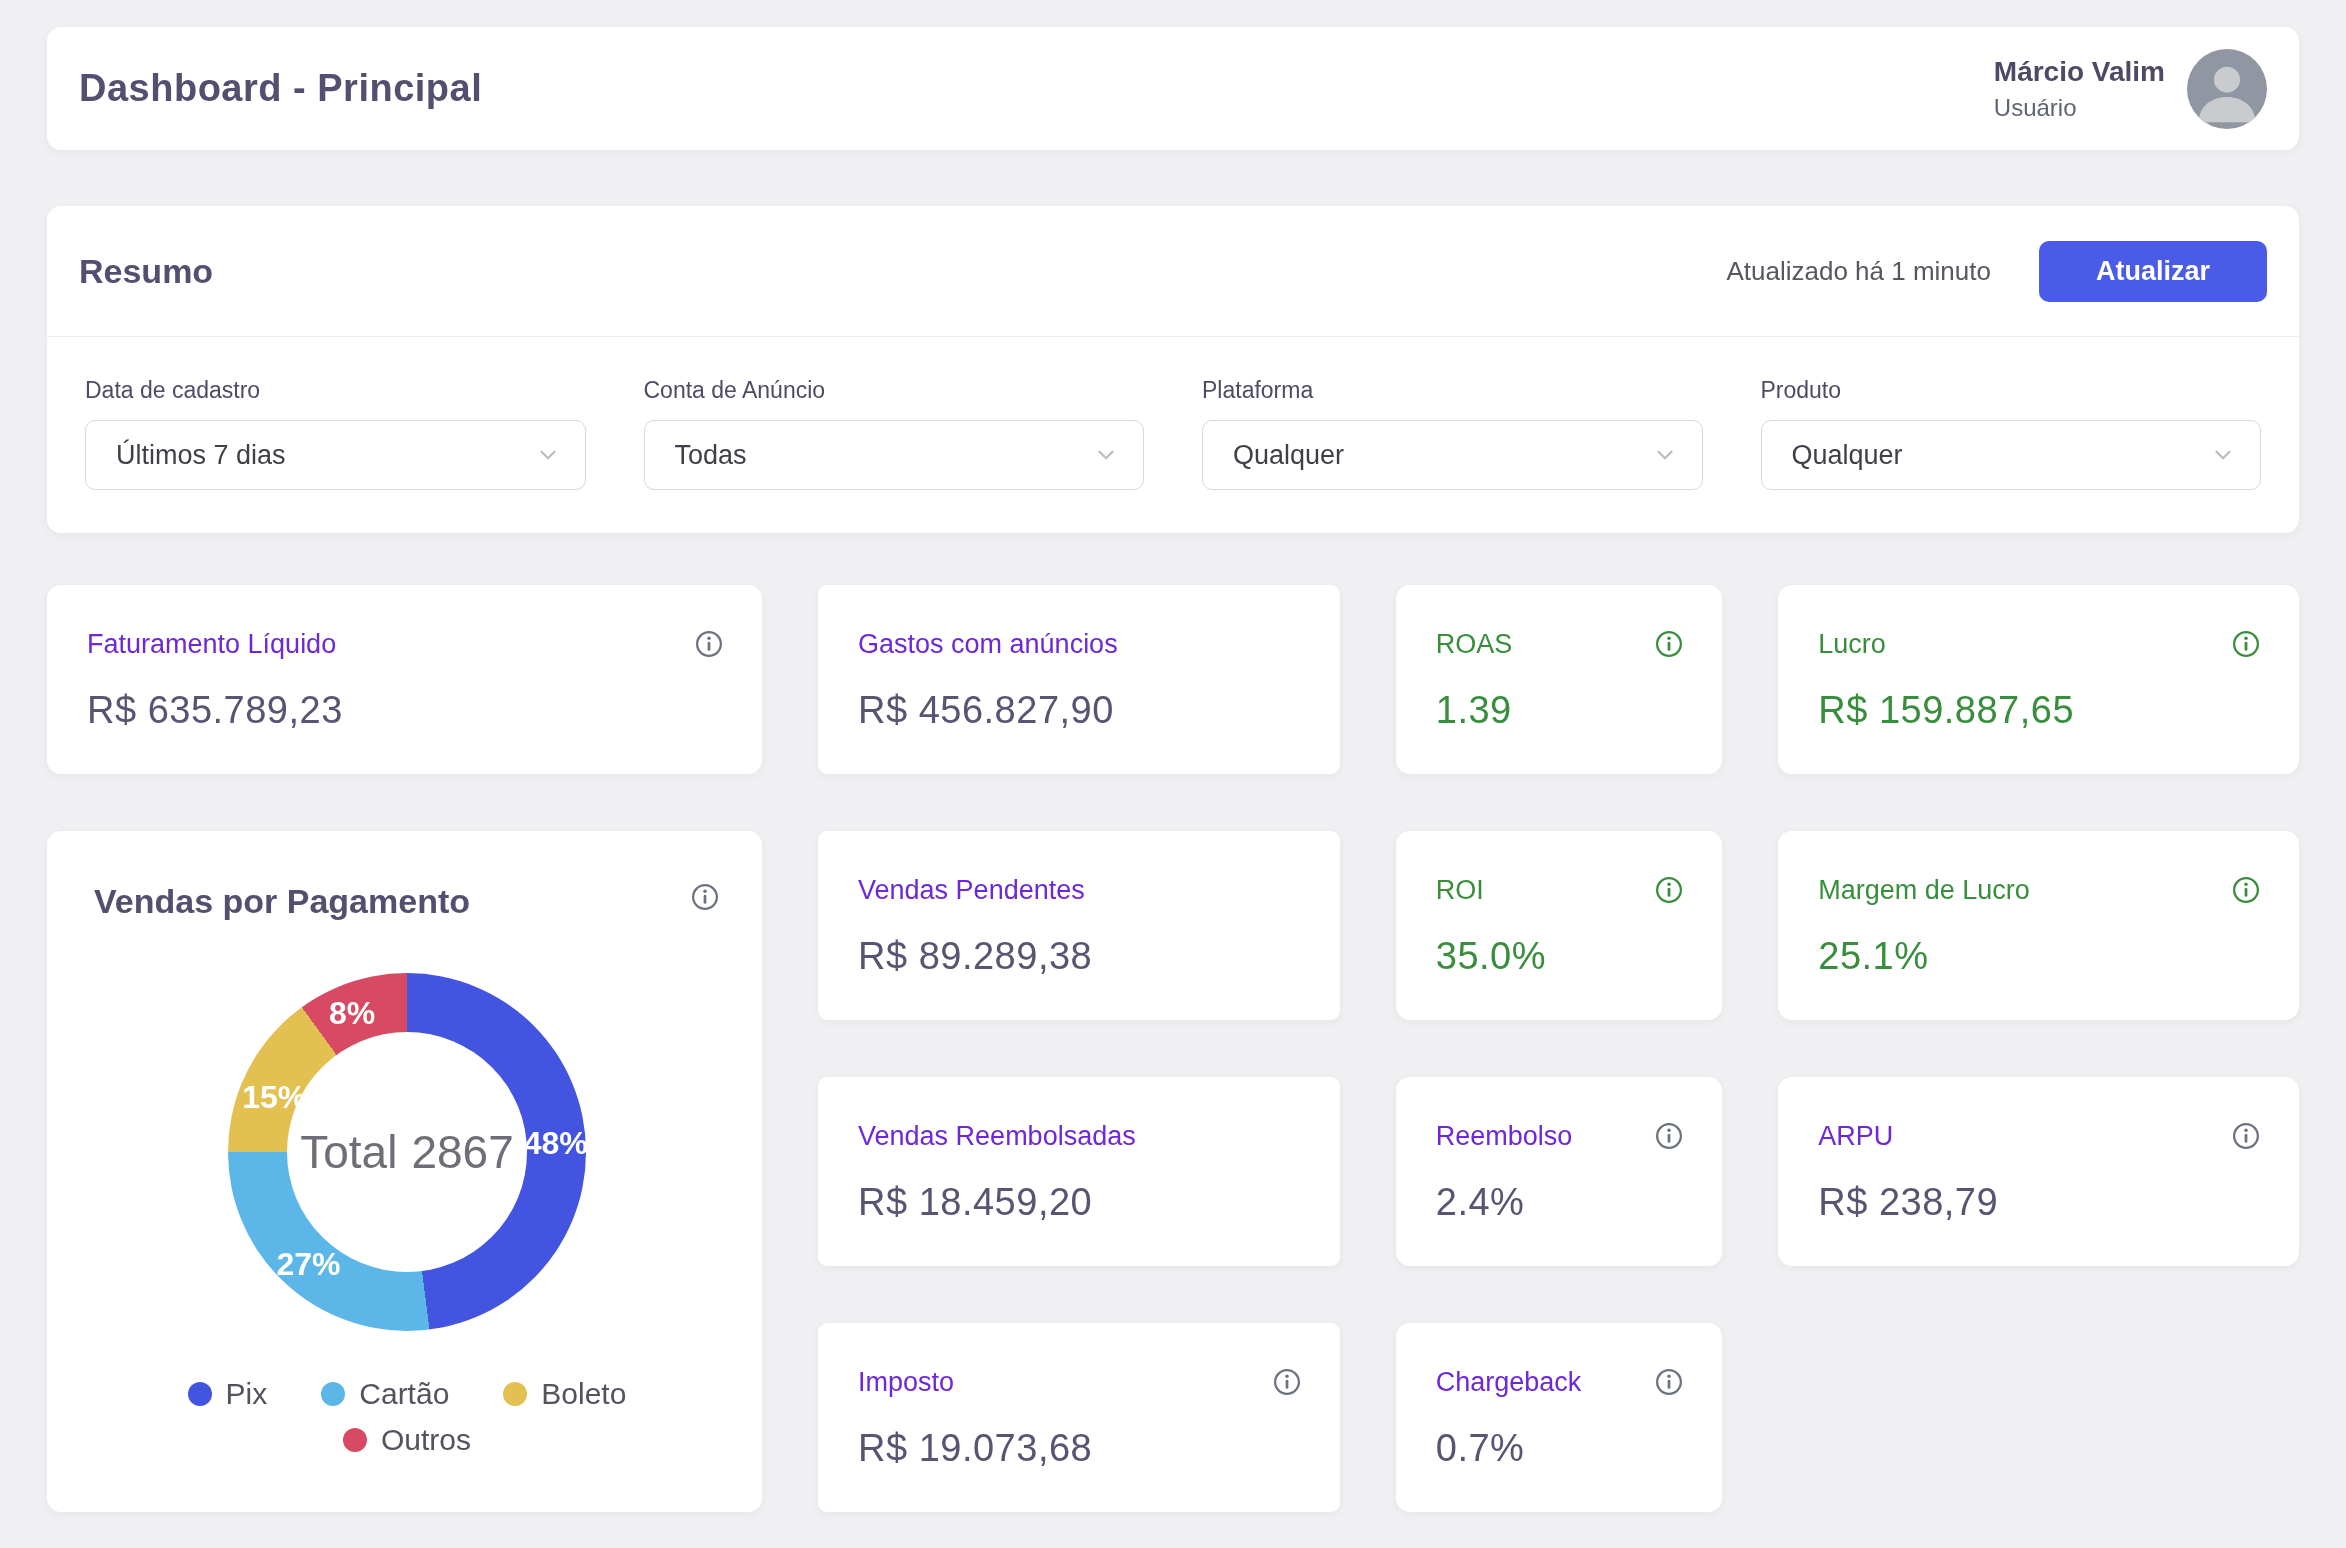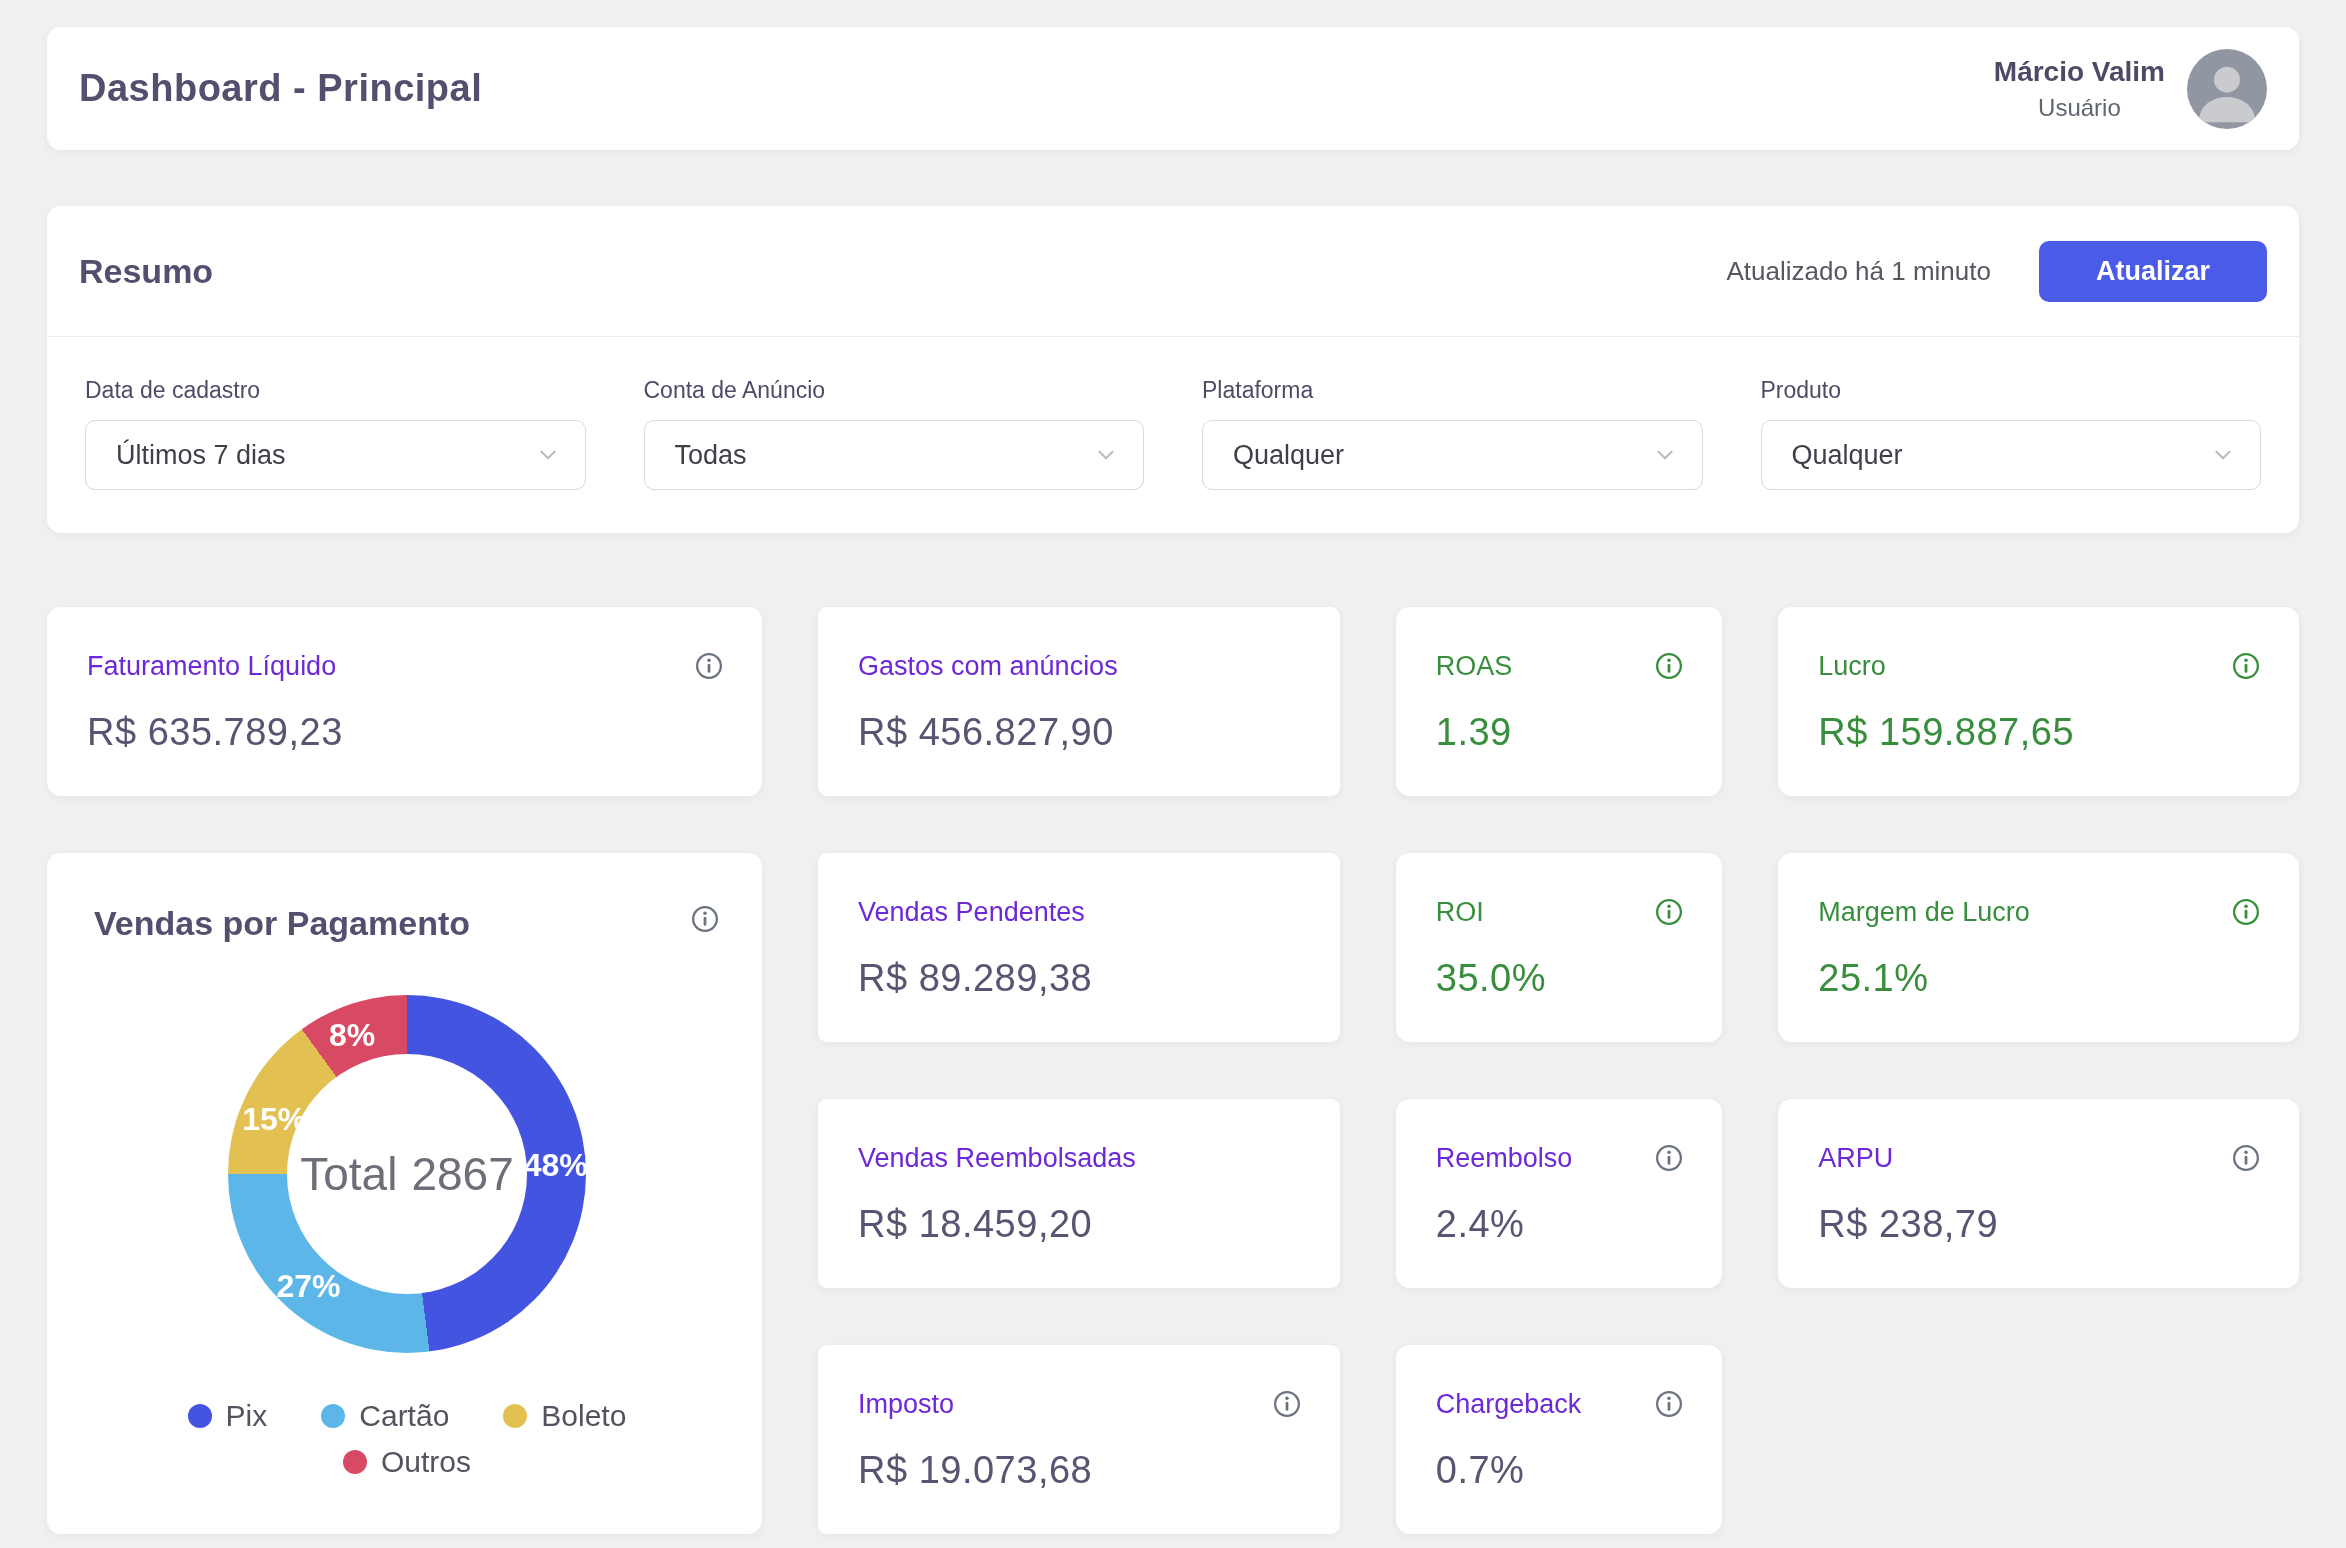--- a/index.html
+++ b/index.html
@@ -21,31 +21,31 @@
   .header-card {
     height: 123px;
     display: flex;
     align-items: center;
     justify-content: space-between;
     padding: 0 32px;
     margin-bottom: 56px;
   }
   .page-title { font-size: 38px; font-weight: 700; color: #544f6e; letter-spacing: 0.5px; }
   .user-block { display: flex; align-items: center; gap: 22px; }
-  .user-text { text-align: center; }
+  .user-text { text-align: left; }
   .user-name { font-size: 28px; font-weight: 700; color: #4e4a66; }
   .user-role { font-size: 24px; color: #5f6671; margin-top: 6px; }
   .avatar {
     width: 80px; height: 80px; border-radius: 50%;
     background: #9097a2; overflow: hidden; flex: none;
   }
   .avatar svg { width: 100%; height: 100%; }
 
   
-  .resumo-card { margin-bottom: 74px; }
+  .resumo-card { margin-bottom: 52px; }
   .resumo-header {
     height: 131px;
     display: flex; align-items: center; justify-content: space-between;
     padding: 0 32px;
     border-bottom: 1px solid #ececf0;
   }
   .resumo-title { font-size: 34px; font-weight: 700; color: #544f6e; }
   .resumo-right { display: flex; align-items: center; gap: 48px; }
   .updated-text { font-size: 26px; color: #55585e; }
   .refresh-btn {

